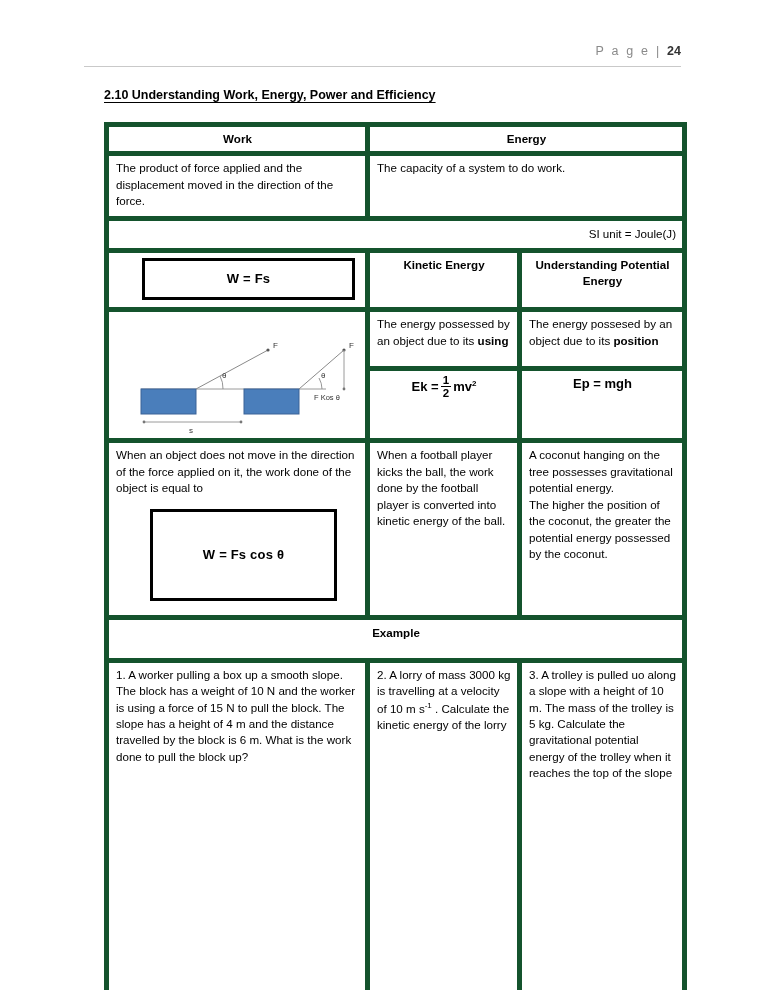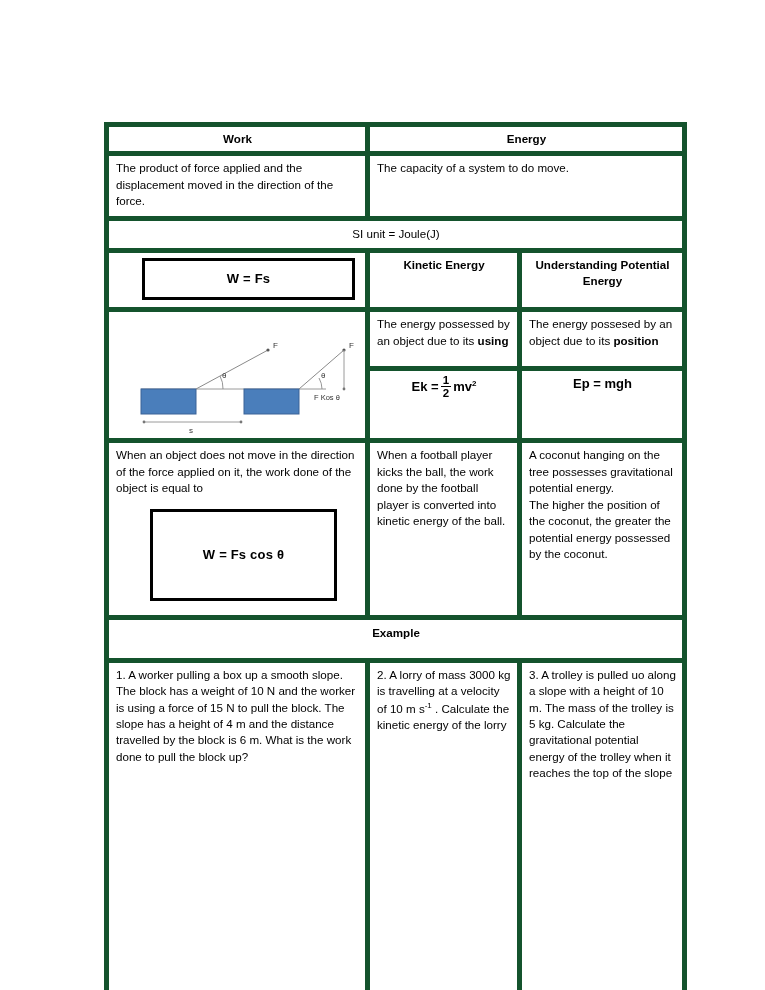--- a/index.html
+++ b/index.html
@@ -85,21 +85,21 @@
   .c1 { width: 261px; }
   .c2 { width: 152px; }
   .c3 { width: 165px; }
 
   .hdr {
     text-align: center;
     font-weight: bold;
     padding-top: 3px;
     padding-bottom: 3px;
   }
-  .center { text-align: center; margin-top: 20px; }
+  .center { text-align: right; margin-top: 20px; }
   .mid { vertical-align: middle; }
   b, .bold { font-weight: bold; }
 
   
   .formula-box {
     border: 3px solid #000000;
     margin: 5px 10px 7px 33px;
     padding: 9px 4px;
     text-align: center;
     font-weight: bold;
@@ -140,38 +140,47 @@
     margin-left: 40px;
   }
   .qcell { height: 340px; }
   sup { font-size: 8px; vertical-align: super; }
 </style>
 </head>
 <body>
 
 <div class="page">
 
-
+  <div class="page-header">
+    <div class="page-header-text">
+      <span>P a g e</span>
+      <span>|</span>
+      <span class="page-header-num">24</span>
+    </div>
+    <div class="page-header-rule"></div>
+  </div>
+
+  <div class="section-title">2.10 Understanding  Work, Energy, Power and Efficiency</div>
 
   <table class="tbl">
     <colgroup>
       <col class="c1">
         <col class="c2">
         <col class="c3">
     </colgroup>
     <tbody>
 
       <tr>
         <td class="hdr">Work</td>
         <td class="hdr" colspan="2">Energy</td>
       </tr>
 
       <tr>
         <td style="height:52px">The product of force applied and the displacement  moved in the direction of the force.</td>
-        <td colspan="2">The capacity of a system to do move.</td>
+        <td colspan="2">The capacity of a system to do work.</td>
       </tr>
 
       <tr>
         <td class="center" colspan="3" style="padding-top:5px;padding-bottom:5px">SI unit = Joule(J)</td>
       </tr>
 
       <tr>
         <td style="padding:0">
           <div class="formula-box">W = Fs</div>
         </td>

